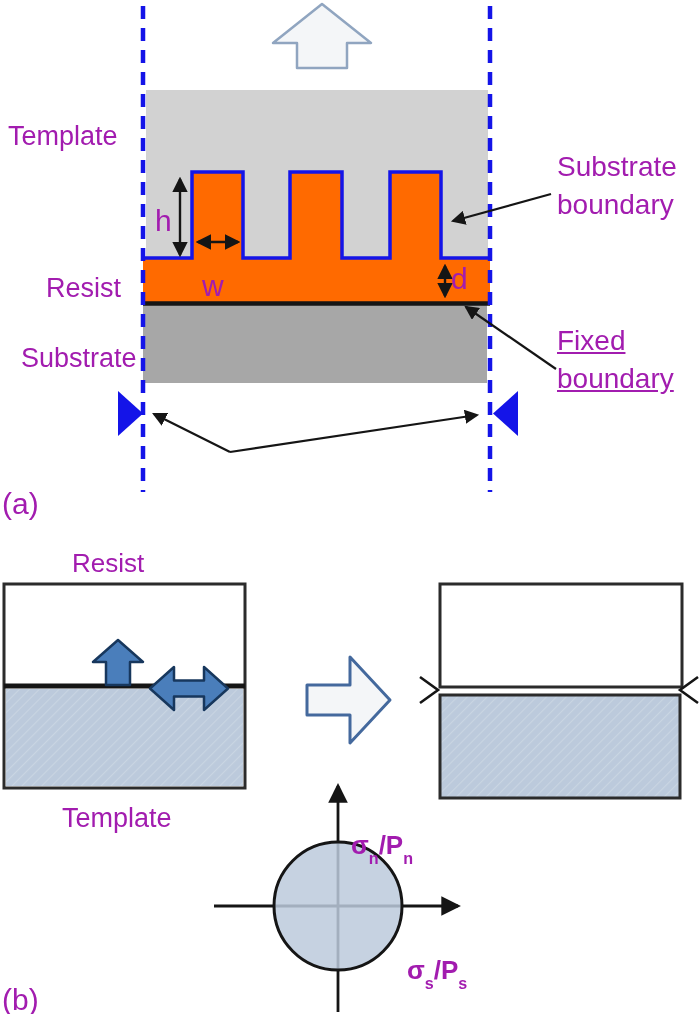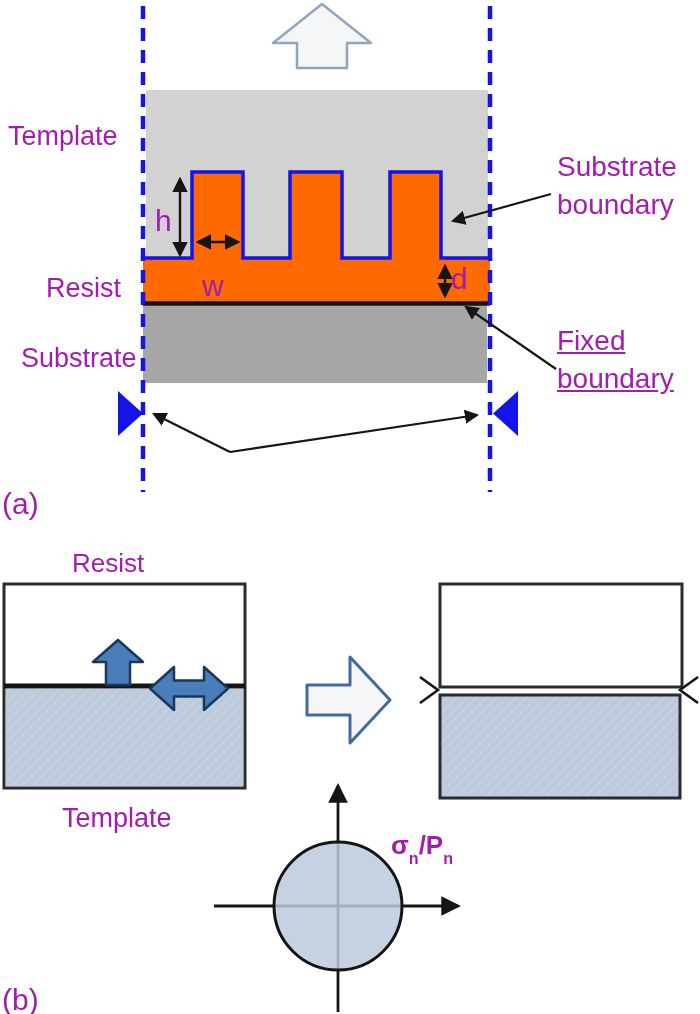--- a/index.html
+++ b/index.html
@@ -114,19 +114,22 @@
 
     <line x1="338" y1="492" x2="338" y2="266" stroke="#151515" stroke-width="2.8" marker-end="url(#ah2)"></line>
     <line x1="214" y1="386" x2="458" y2="386" stroke="#151515" stroke-width="2.8" marker-end="url(#ah2)"></line>
     <circle cx="338" cy="386" r="64" fill-opacity="0.85" stroke="#151515" stroke-width="3" fill="#BCCADC"></circle>
   </svg>
 
   <div class="lbl b-lbl" style="left:72px; top:546px;">Resist</div>
   <div class="lbl b-lbl" style="left:62px; top:800px; font-size:27px;">Template</div>
 
 
-  <div class="lbl axis-lbl" style="left:351px; top:793px;margin-left:40px;">
+  <div class="lbl axis-lbl" style="left:351px; top:793px;">
     <span>σ</span><sub>n</sub><span>/P</span><sub>n</sub>
+  </div>
+  <div class="lbl axis-lbl" style="left:407px; top:918px;">
+    <span>σ</span><sub>s</sub><span>/P</span><sub>s</sub>
   </div>
 
   <div class="lbl tag-lbl" style="left:2px; top:980px;">(b)</div>
 
 </div>
 
 </body></html>

